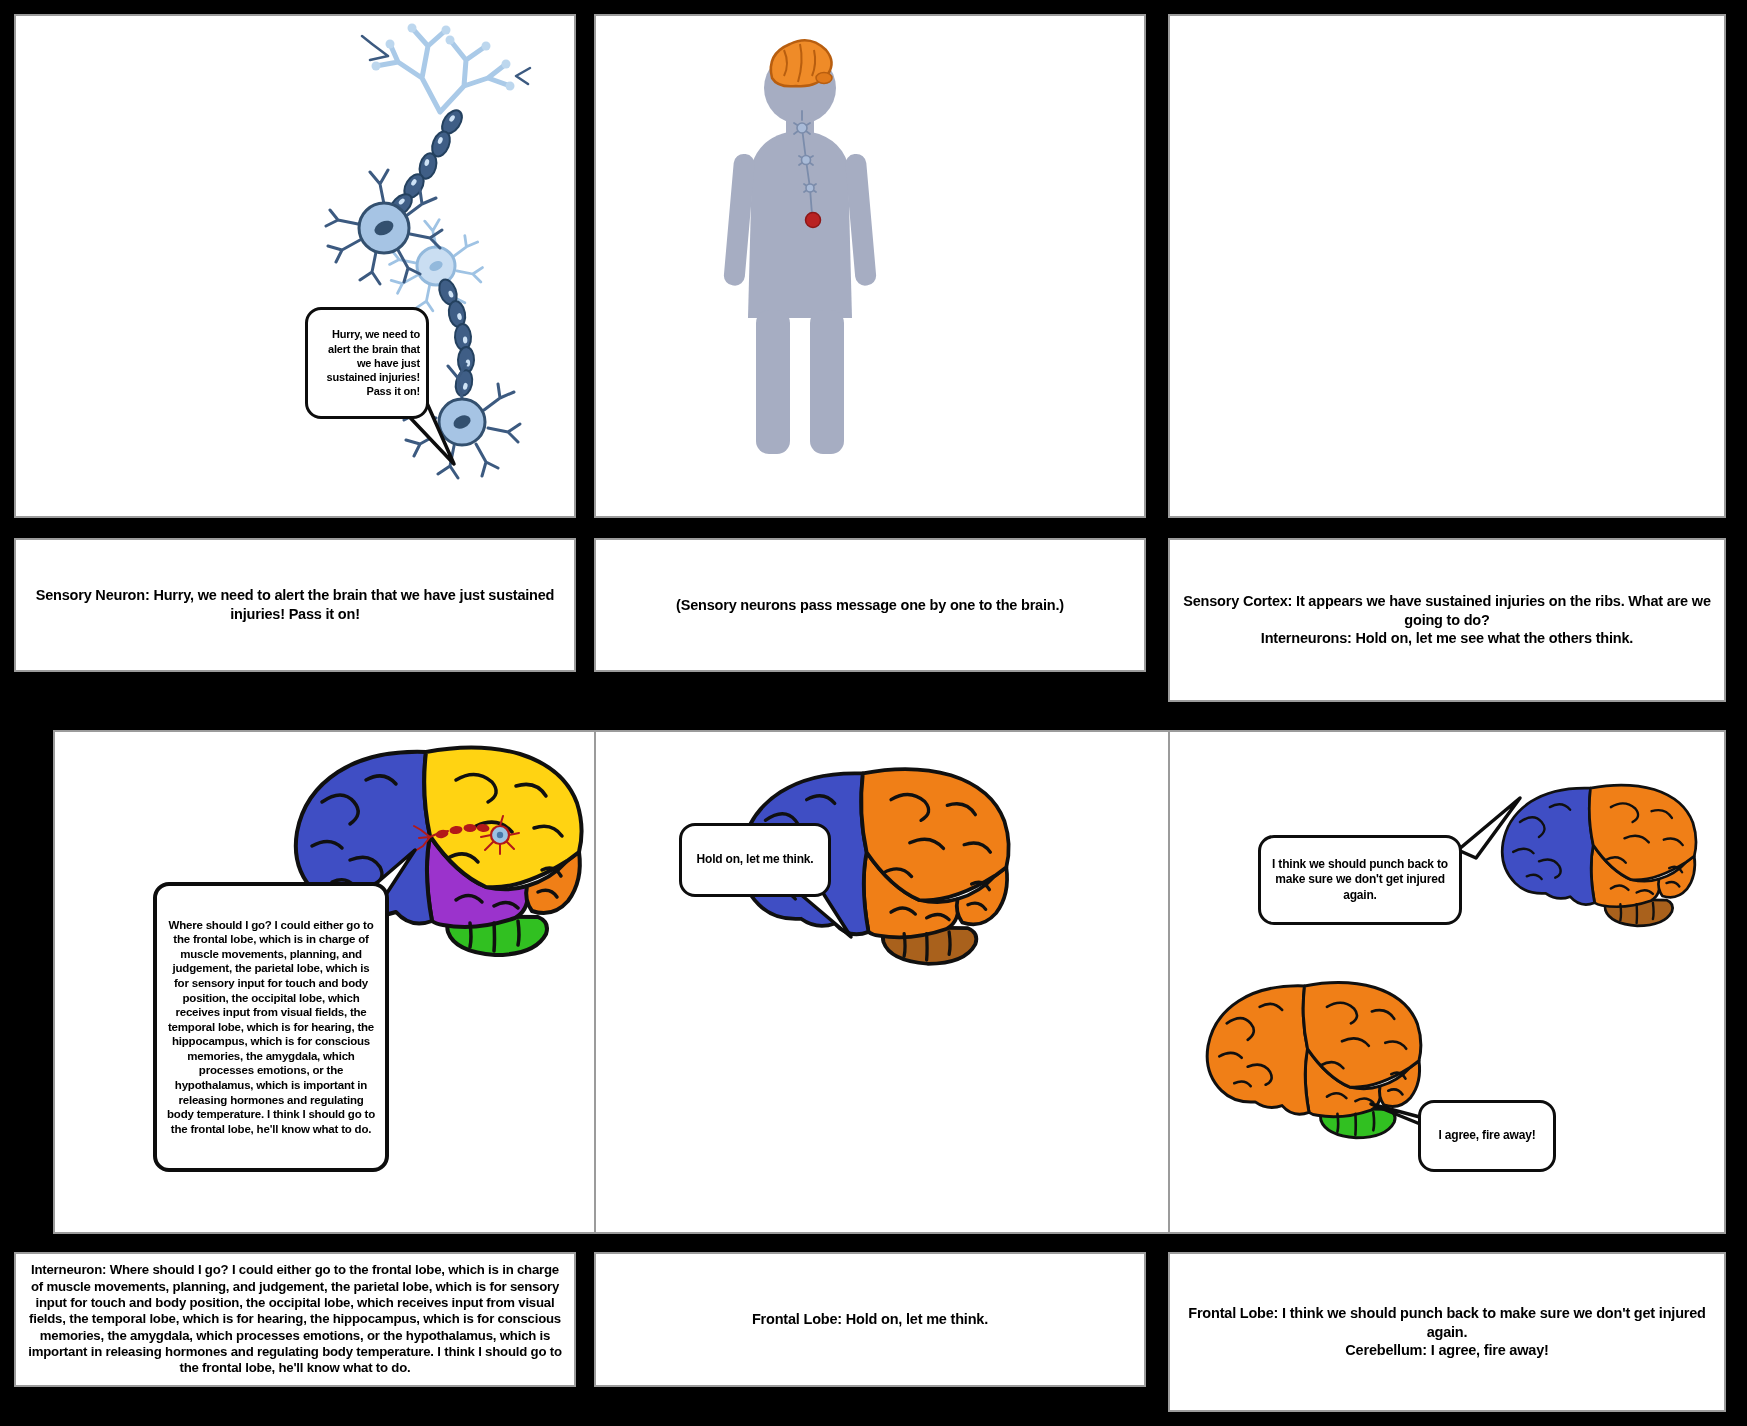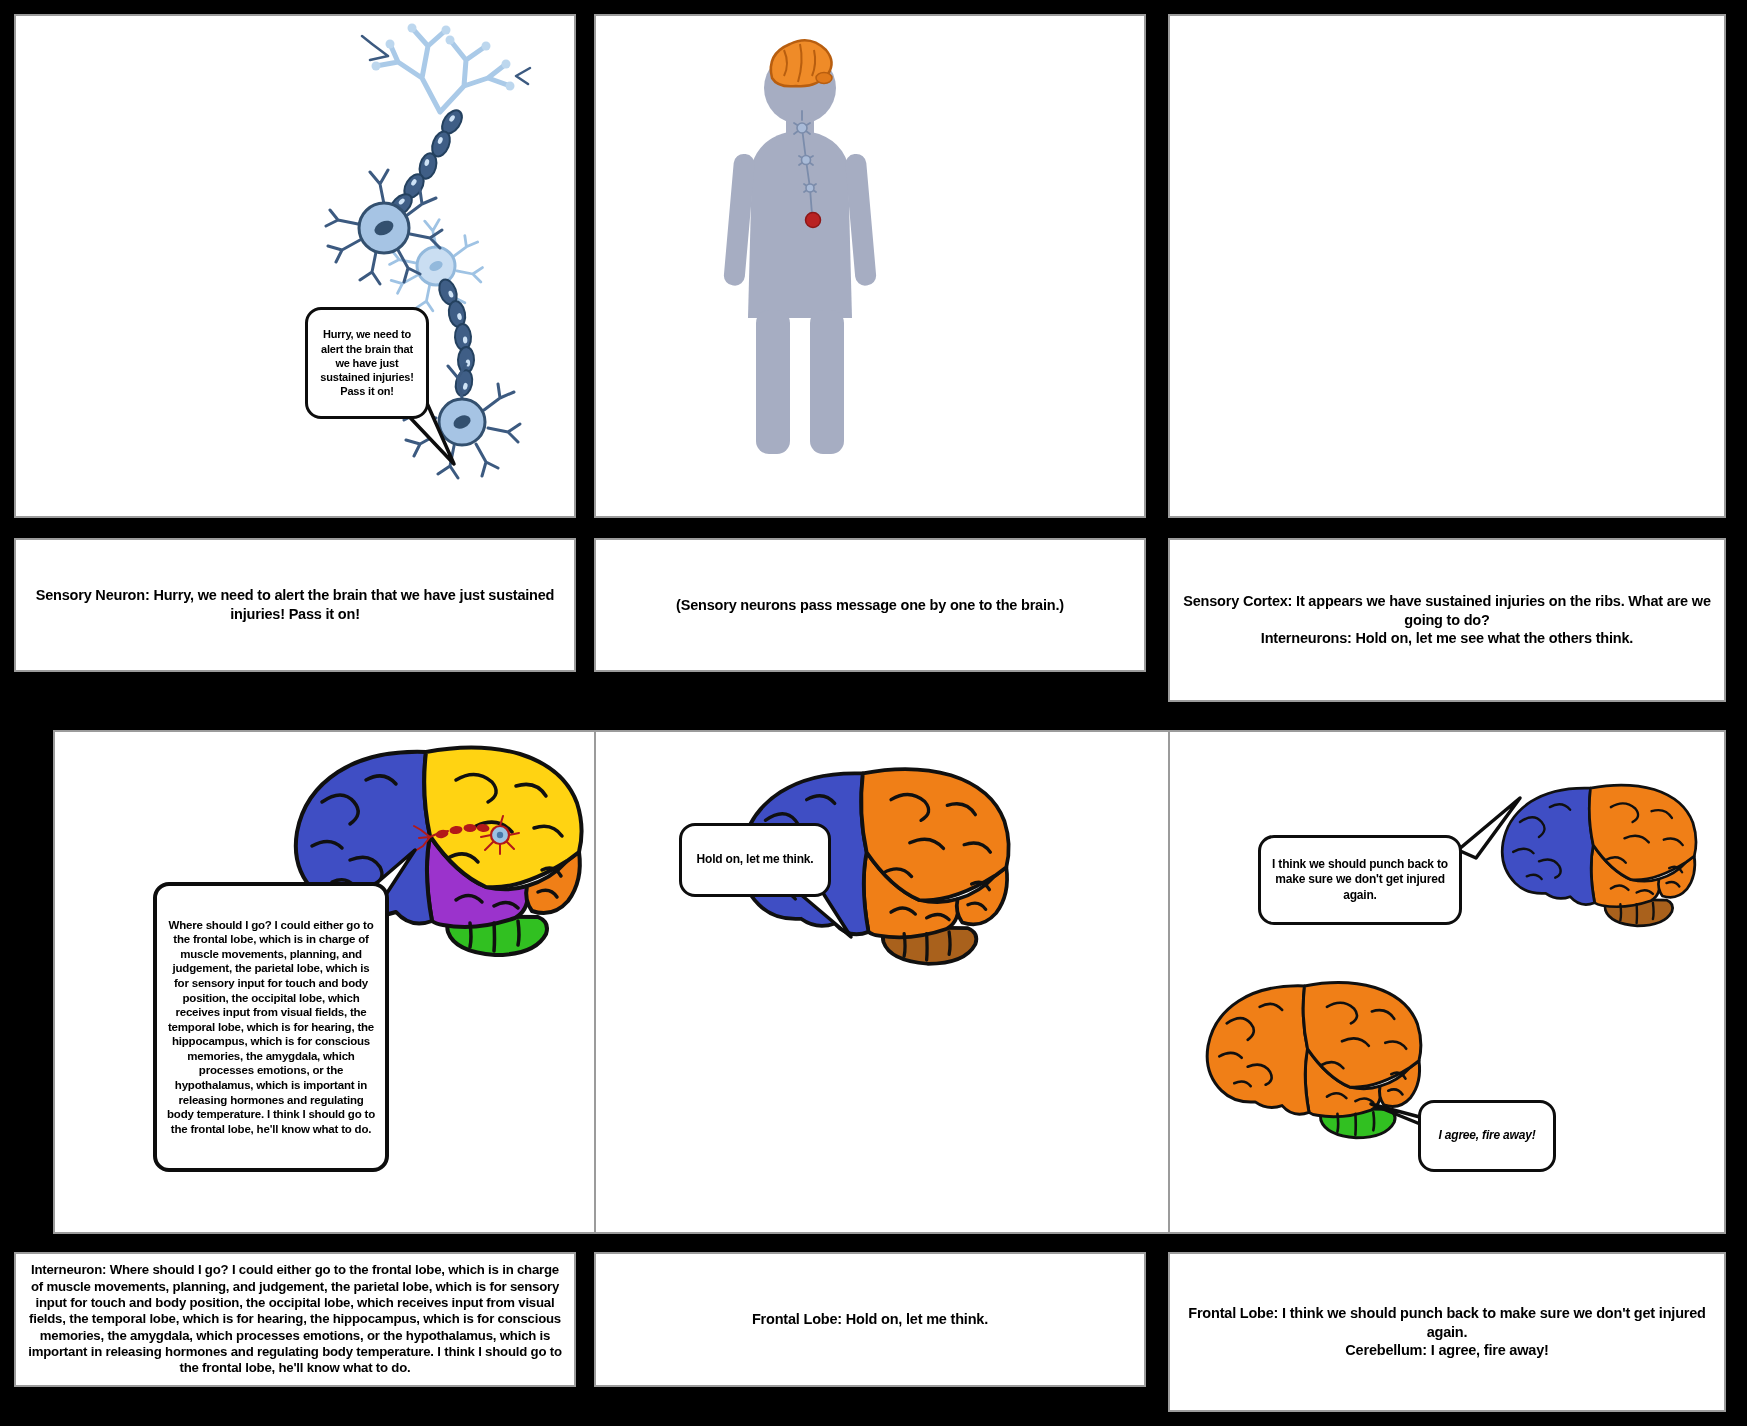--- a/index.html
+++ b/index.html
@@ -139,21 +139,21 @@
 
       <g>
         <use href="#dend" transform="translate(446,406)" stroke="#3c5a80" stroke-width="3"></use>
         <circle cx="446" cy="406" r="23" fill="#a6c4e4" stroke="#33506f" stroke-width="3"></circle>
         <ellipse cx="446" cy="406" rx="9" ry="6" fill="#33506f" transform="rotate(-25 446 406)"></ellipse>
       </g>
     </svg>
     <svg class="tail" style="left:380px;top:374px;" width="64" height="78">
         <path d="M5,18 L26,2 L58,74 Z"></path>
       </svg>
-    <div class="bubble" style="left:289px;top:291px;width:124px;height:112px;font-size:11px;line-height:1.3;padding:6px;">Hurry, we need to alert the brain that we have just sustained injuries! Pass it on!</div>
+    <div class="bubble" style="left:289px;top:291px;width:124px;height:112px;font-size:11px;line-height:1.3;padding:6px;text-align:right;">Hurry, we need to alert the brain that we have just sustained injuries! Pass it on!</div>
   </div>
 
   <div class="cell img-cell" style="left:594px;top:14px;width:552px;height:504px;">
     <svg class="art" width="552" height="504" viewBox="0 0 552 504">
       <g fill="#a6adc2">
         <circle cx="204" cy="72" r="36"></circle>
         <rect x="190" y="98" width="28" height="22"></rect>
         <path d="M156,148 Q165,118 204,114 Q243,118 252,148 L256,302 L152,302 Z"></path>
         <rect x="138" y="138" width="21" height="132" rx="10" transform="rotate(5 148 144)"></rect>
         <rect x="249" y="138" width="21" height="132" rx="10" transform="rotate(-5 260 144)"></rect>
@@ -246,21 +246,21 @@
       <use href="#pP" fill="#f07f17"></use>
       <use href="#pG"></use>
     </svg>
     <svg class="tail" style="left:282px;top:60px;" width="74" height="70">
         <path d="M6,58 L24,66 L68,6 Z"></path>
       </svg>
     <div class="bubble" style="left:88px;top:103px;width:204px;height:90px;font-size:12px;line-height:1.3;padding:14px 10px;">I think we should punch back to make sure we don't get injured again.</div>
     <svg class="tail" style="left:195px;top:352px;" width="70" height="44">
         <path d="M66,36 L6,20 L60,42 Z"></path>
       </svg>
-    <div class="bubble" style="left:248px;top:368px;width:138px;height:72px;font-size:12px;line-height:1.3;padding:6px;font-style:italic;">I agree, fire away!</div>
+    <div class="bubble" style="left:248px;top:368px;width:138px;height:72px;font-size:12px;line-height:1.3;padding:6px;">I agree, fire away!</div>
   </div>
 
   <div class="cell cap-cell long" style="left:14px;top:1252px;width:562px;height:135px;">Interneuron: Where should I go? I could either go to the frontal lobe, which is in charge of muscle movements, planning, and judgement, the parietal lobe, which is for sensory input for touch and body position, the occipital lobe, which receives input from visual fields, the temporal lobe, which is for hearing, the hippocampus, which is for conscious memories, the amygdala, which processes emotions, or the hypothalamus, which is important in releasing hormones and regulating body temperature. I think I should go to the frontal lobe, he'll know what to do.</div>
   <div class="cell cap-cell" style="left:594px;top:1252px;width:552px;height:135px;">Frontal Lobe: Hold on, let me think.</div>
   <div class="cell cap-cell" style="left:1168px;top:1252px;width:558px;height:160px;">Frontal Lobe: I think we should punch back to make sure we don't get injured again.
 Cerebellum: I agree, fire away!</div>
 
 </div>
 
 </body></html>

